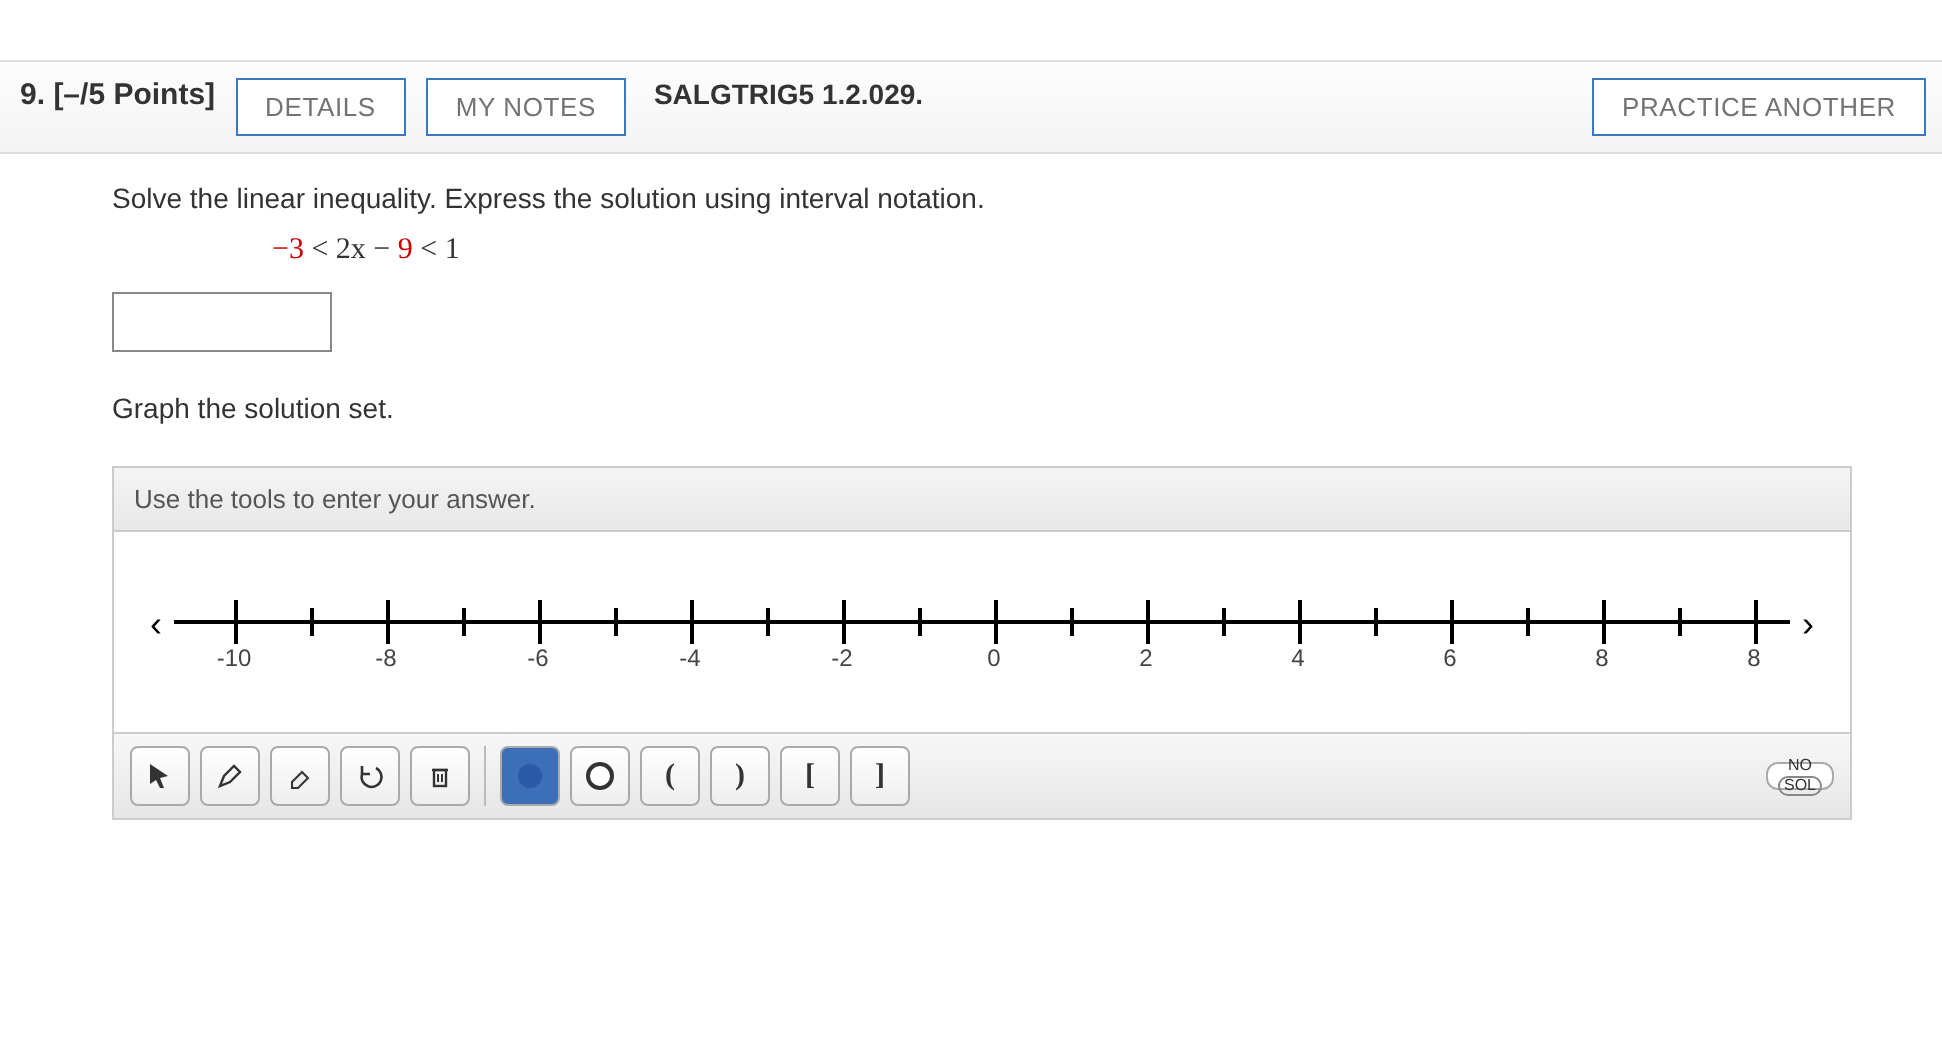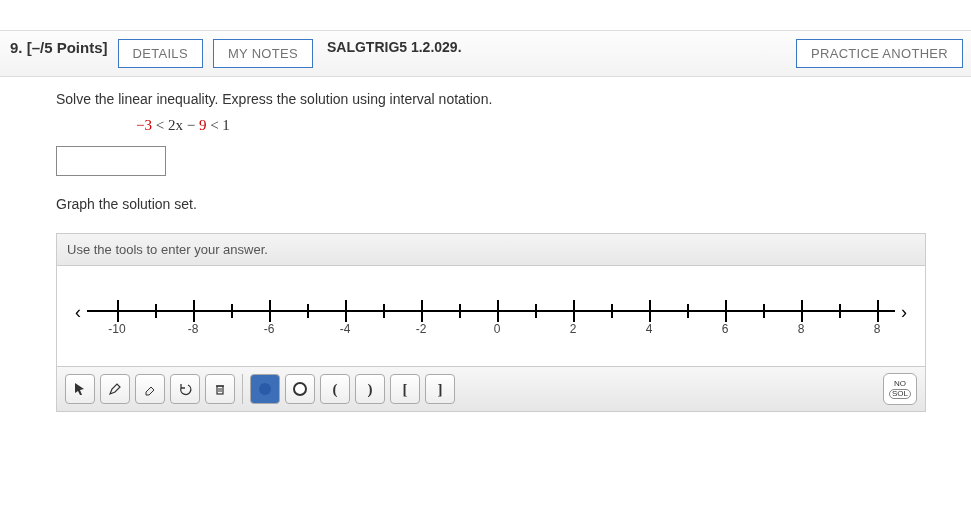--- a/index.html
+++ b/index.html
@@ -133,21 +133,21 @@
   }
   .tool.closed-dot::before {
     content:""; width:12px; height:12px; background:#2a5aa8; border-radius:50%;
   }
   .tool.closed-dot { background:#3c6fb8; }
   .tool.open-dot::before {
     content:""; width:10px; height:10px; border:2px solid #333; border-radius:50%; background:#fff;
   }
   .nosol {
     width: 34px;
-    height: 32px;
+    height: 14px;
     border: 1px solid #aaa;
     border-radius: 6px;
     background: #fff;
     font-size: 8px;
     line-height: 1;
     display: flex;
     flex-direction: column;
     align-items: center;
     justify-content: center;
     margin-left: auto;

